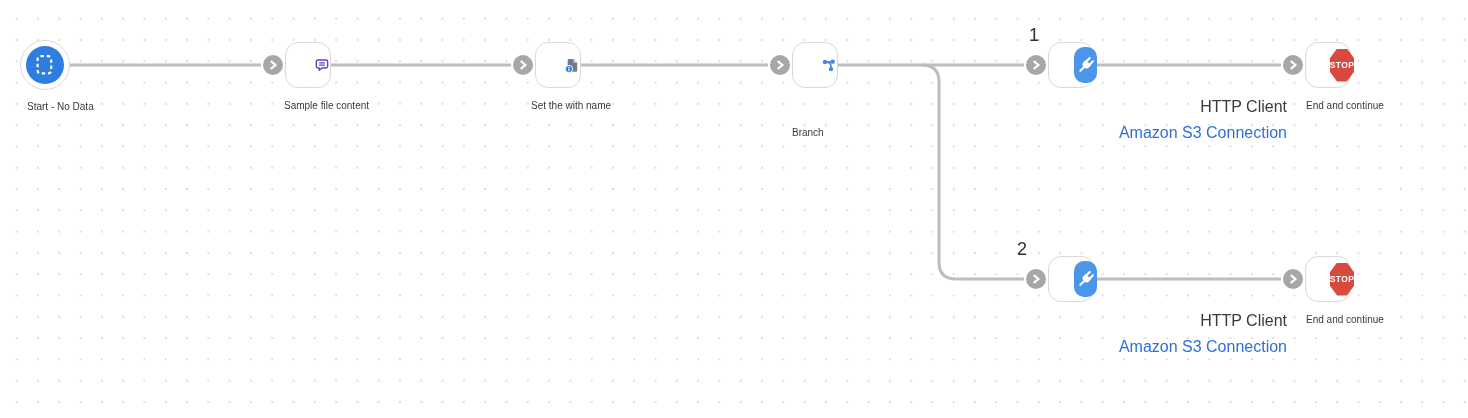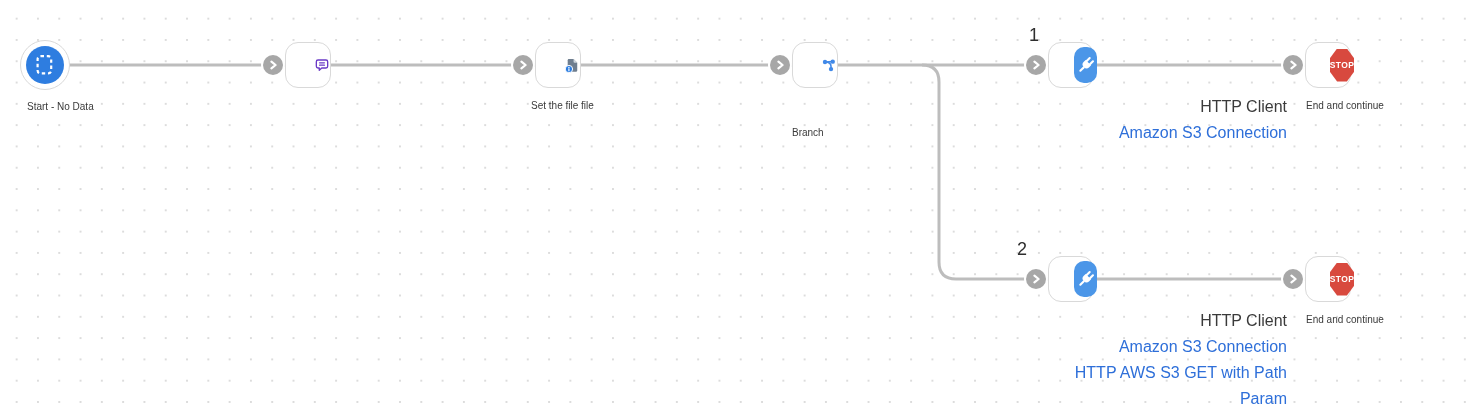--- a/index.html
+++ b/index.html
@@ -103,36 +103,37 @@
         <polyline points="3.4,2.6 7.6,6 3.4,9.4" fill="none" stroke="#fff" stroke-width="2.2" stroke-linecap="round" stroke-linejoin="round"></polyline>
       </svg>
   </div>
   <div class="node" id="node-sample">
     <svg width="25" height="24" viewBox="0 0 24 24">
       <path d="M6 4.5 H18 C19.4 4.5 20.5 5.6 20.5 7 V14 C20.5 15.4 19.4 16.5 18 16.5 H11.6 L7.9 19.8 V16.5 H6 C4.6 16.5 3.5 15.4 3.5 14 V7 C3.5 5.6 4.6 4.5 6 4.5 Z" fill="none" stroke="#6a3ac6" stroke-width="2" stroke-linejoin="round"></path>
       <line x1="8.4" y1="8.8" x2="15.6" y2="8.8" stroke="#6a3ac6" stroke-width="2" stroke-linecap="round"></line>
       <line x1="8.4" y1="12.2" x2="15.6" y2="12.2" stroke="#6a3ac6" stroke-width="2" stroke-linecap="round"></line>
     </svg>
   </div>
+  <div class="lbl" id="lbl-sample">Sample file content</div>
 
   <div class="chev" id="chev-setname">
     <svg width="11" height="12" viewBox="0 0 11 12">
         <polyline points="3.4,2.6 7.6,6 3.4,9.4" fill="none" stroke="#fff" stroke-width="2.2" stroke-linecap="round" stroke-linejoin="round"></polyline>
       </svg>
   </div>
   <div class="node" id="node-setname">
     <svg width="27" height="27" viewBox="0 0 26 26">
       <path d="M8 2.5 H15.5 L21.5 8.5 V21 C21.5 22.1 20.6 23 19.5 23 H8 C6.9 23 6 22.1 6 21 V4.5 C6 3.4 6.9 2.5 8 2.5 Z" fill="#6e7e8f"></path>
       <path d="M15.5 2.5 V7 C15.5 7.8 16.2 8.5 17 8.5 H21.5 Z" fill="#cfd7de"></path>
       <circle cx="8" cy="18.8" r="6" fill="#2b7de1" stroke="#ffffff" stroke-width="1.6"></circle>
       <circle cx="8" cy="16.3" r="1.15" fill="#ffffff"></circle>
       <line x1="8" y1="18.4" x2="8" y2="21.6" stroke="#ffffff" stroke-width="1.9" stroke-linecap="round"></line>
     </svg>
   </div>
-  <div class="lbl" id="lbl-setname">Set the file file</div>
+  <div class="lbl" id="lbl-setname">Set the with name</div>
 
   <div class="chev" id="chev-branch">
     <svg width="11" height="12" viewBox="0 0 11 12">
         <polyline points="3.4,2.6 7.6,6 3.4,9.4" fill="none" stroke="#fff" stroke-width="2.2" stroke-linecap="round" stroke-linejoin="round"></polyline>
       </svg>
   </div>
   <div class="node" id="node-branch">
     <svg width="27" height="27" viewBox="0 0 24 24">
       <path d="M6 6.8 L17.6 6.2" stroke="#4189e8" stroke-width="2.4" fill="none" stroke-linecap="round"></path>
       <path d="M6 6.8 C12 7 15 9 15 13 V17.4" stroke="#4189e8" stroke-width="2.4" fill="none" stroke-linecap="round"></path>
@@ -191,21 +192,20 @@
           <line x1="14.4" y1="3.4" x2="14.4" y2="7.8" stroke="#fff" stroke-width="2.2" stroke-linecap="round"></line>
           <path d="M8 7.8 h8 v2.7 a4 4 0 0 1 -4 4 a4 4 0 0 1 -4 -4 z" fill="#fff"></path>
           <line x1="12" y1="14.8" x2="12" y2="19.6" stroke="#fff" stroke-width="2.2" stroke-linecap="round"></line>
         </g>
       </svg>
     </div>
   </div>
   <div class="textblock" id="block-http2">
     <div class="title">HTTP Client</div>
     <div class="link">Amazon S3 Connection</div>
-    <div class="link">HTTP AWS S3 GET with Path Param</div>
   </div>
 
   <div class="chev" id="chev-end2">
     <svg width="11" height="12" viewBox="0 0 11 12">
         <polyline points="3.4,2.6 7.6,6 3.4,9.4" fill="none" stroke="#fff" stroke-width="2.2" stroke-linecap="round" stroke-linejoin="round"></polyline>
       </svg>
   </div>
   <div class="node" id="node-end2">
     <div class="octagon">STOP</div>
   </div>

